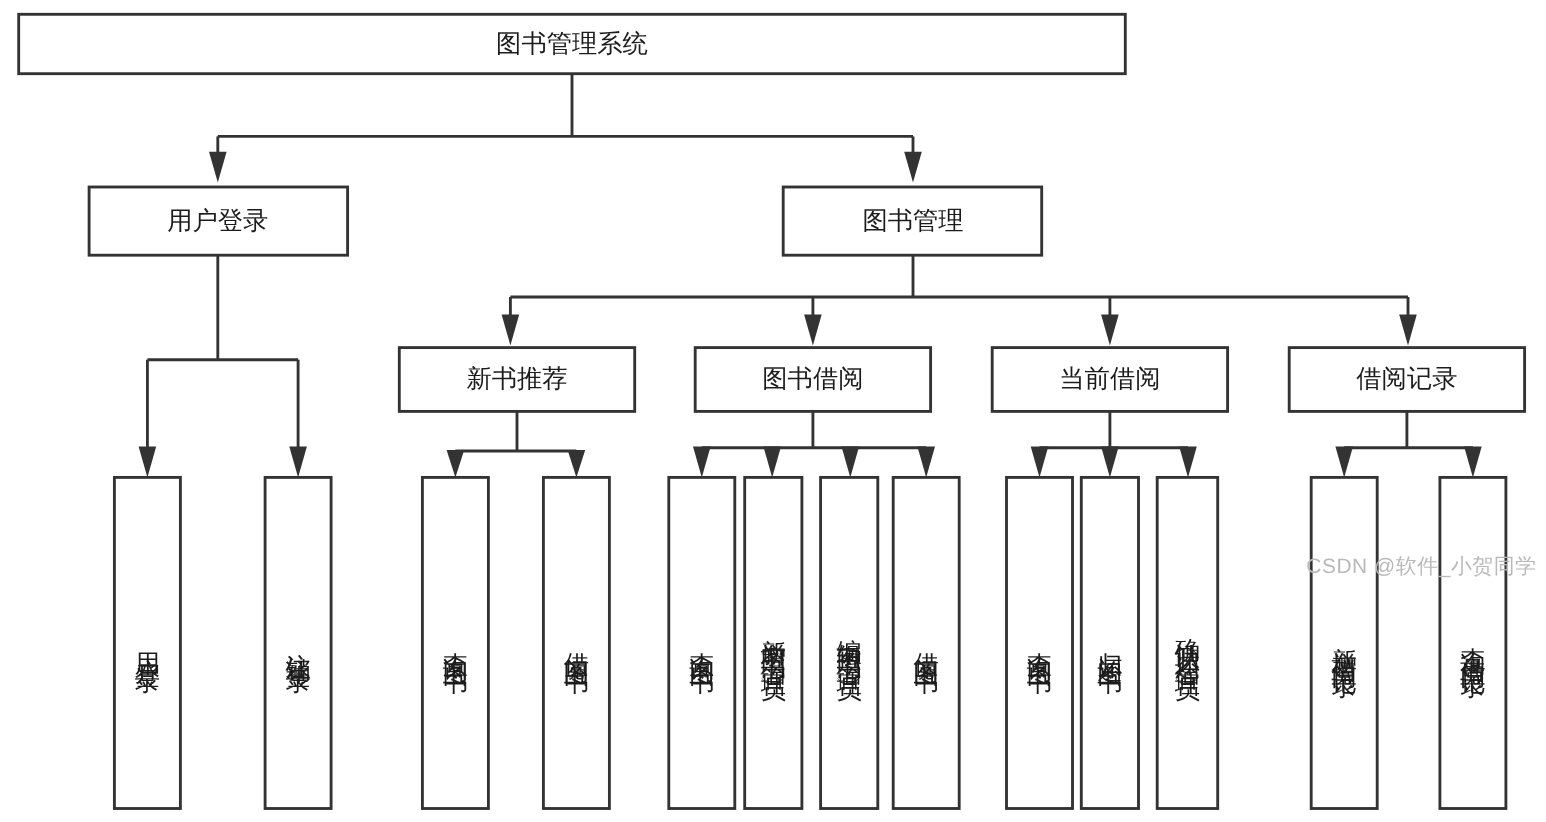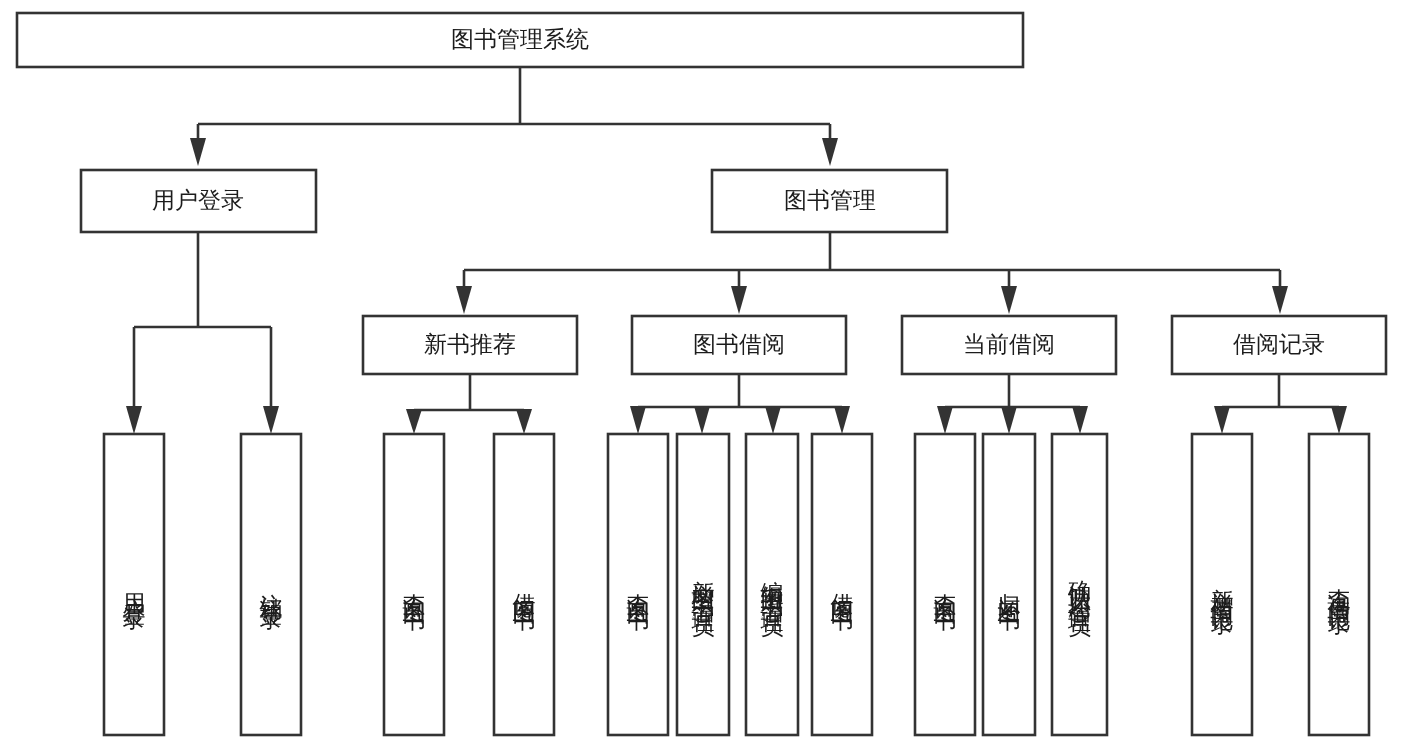--- a/index.html
+++ b/index.html
@@ -269,14 +269,15 @@
     <span class="leaf-label">确认归还（管理员）</span>
   </div>
 
   <div class="leaf-label-wrap" style="left:1192px; top:434px; width:60px; height:301px;">
     <span class="leaf-label">新增借阅记录</span>
   </div>
   <div class="leaf-label-wrap" style="left:1309px; top:434px; width:60px; height:301px;">
     <span class="leaf-label">查询借阅记录</span>
   </div>
 
+  <div class="watermark">CSDN @软件_小贺同学</div>
 
 </div>
 
 </body></html>

